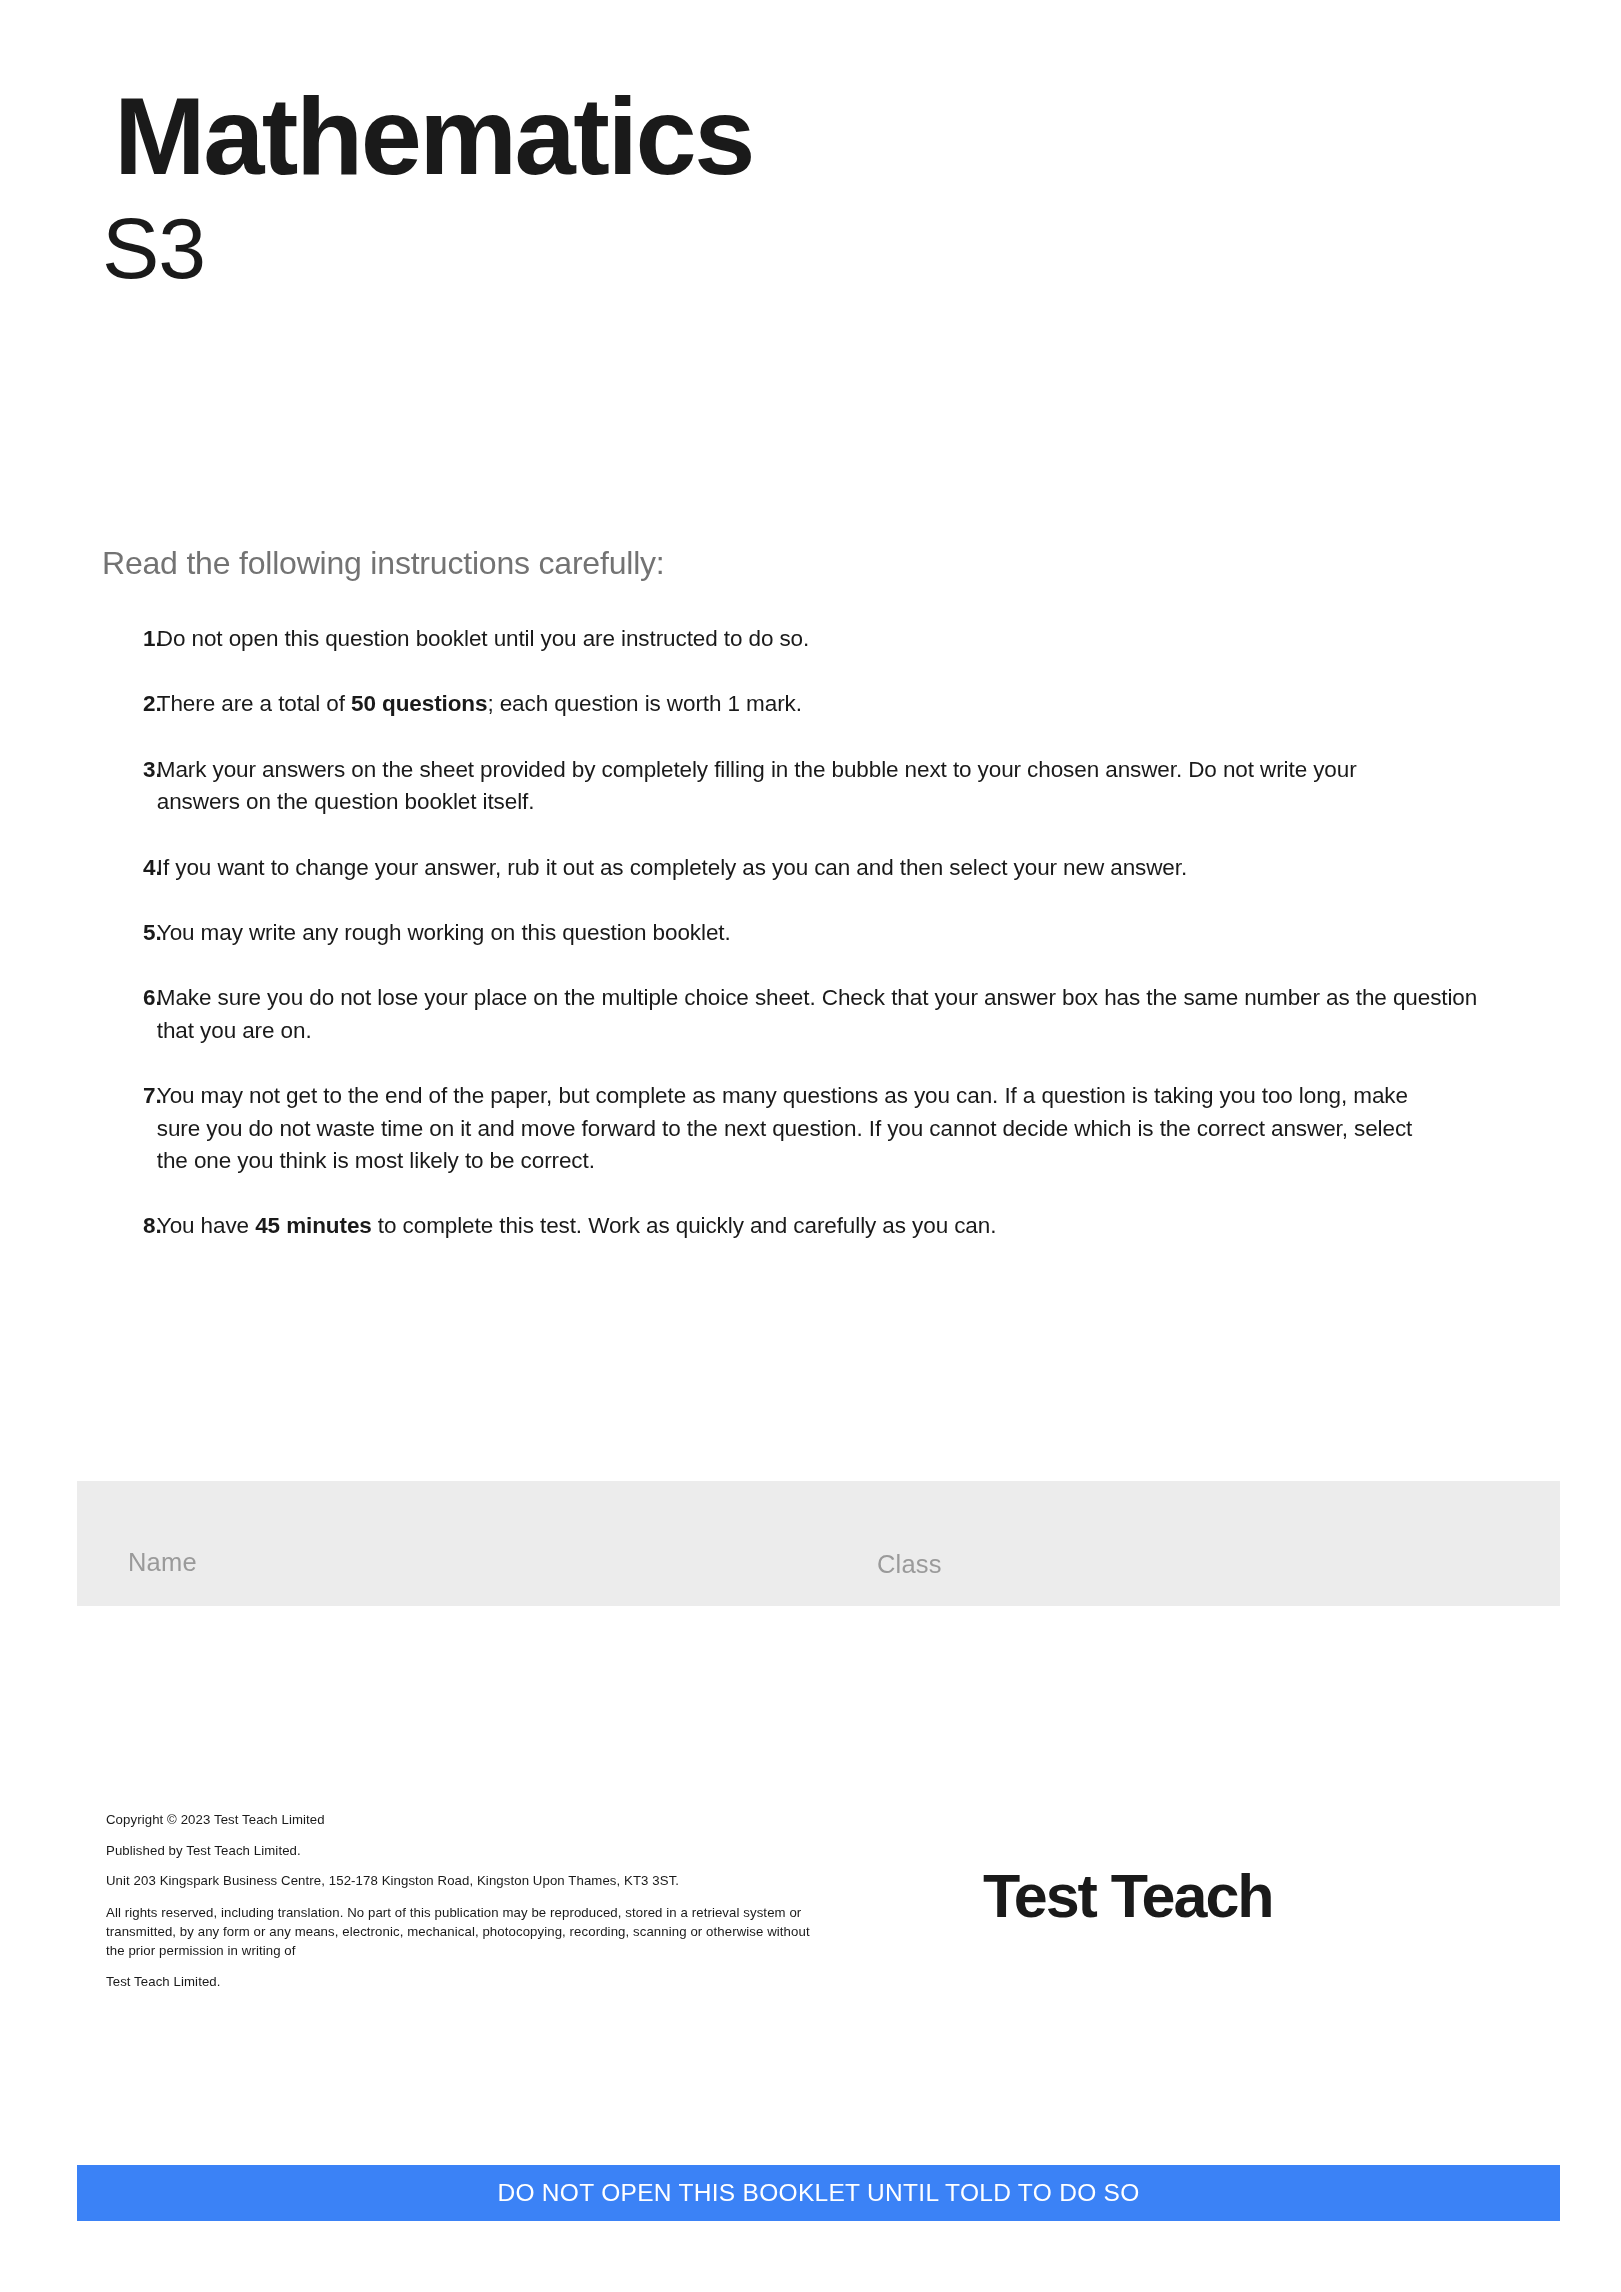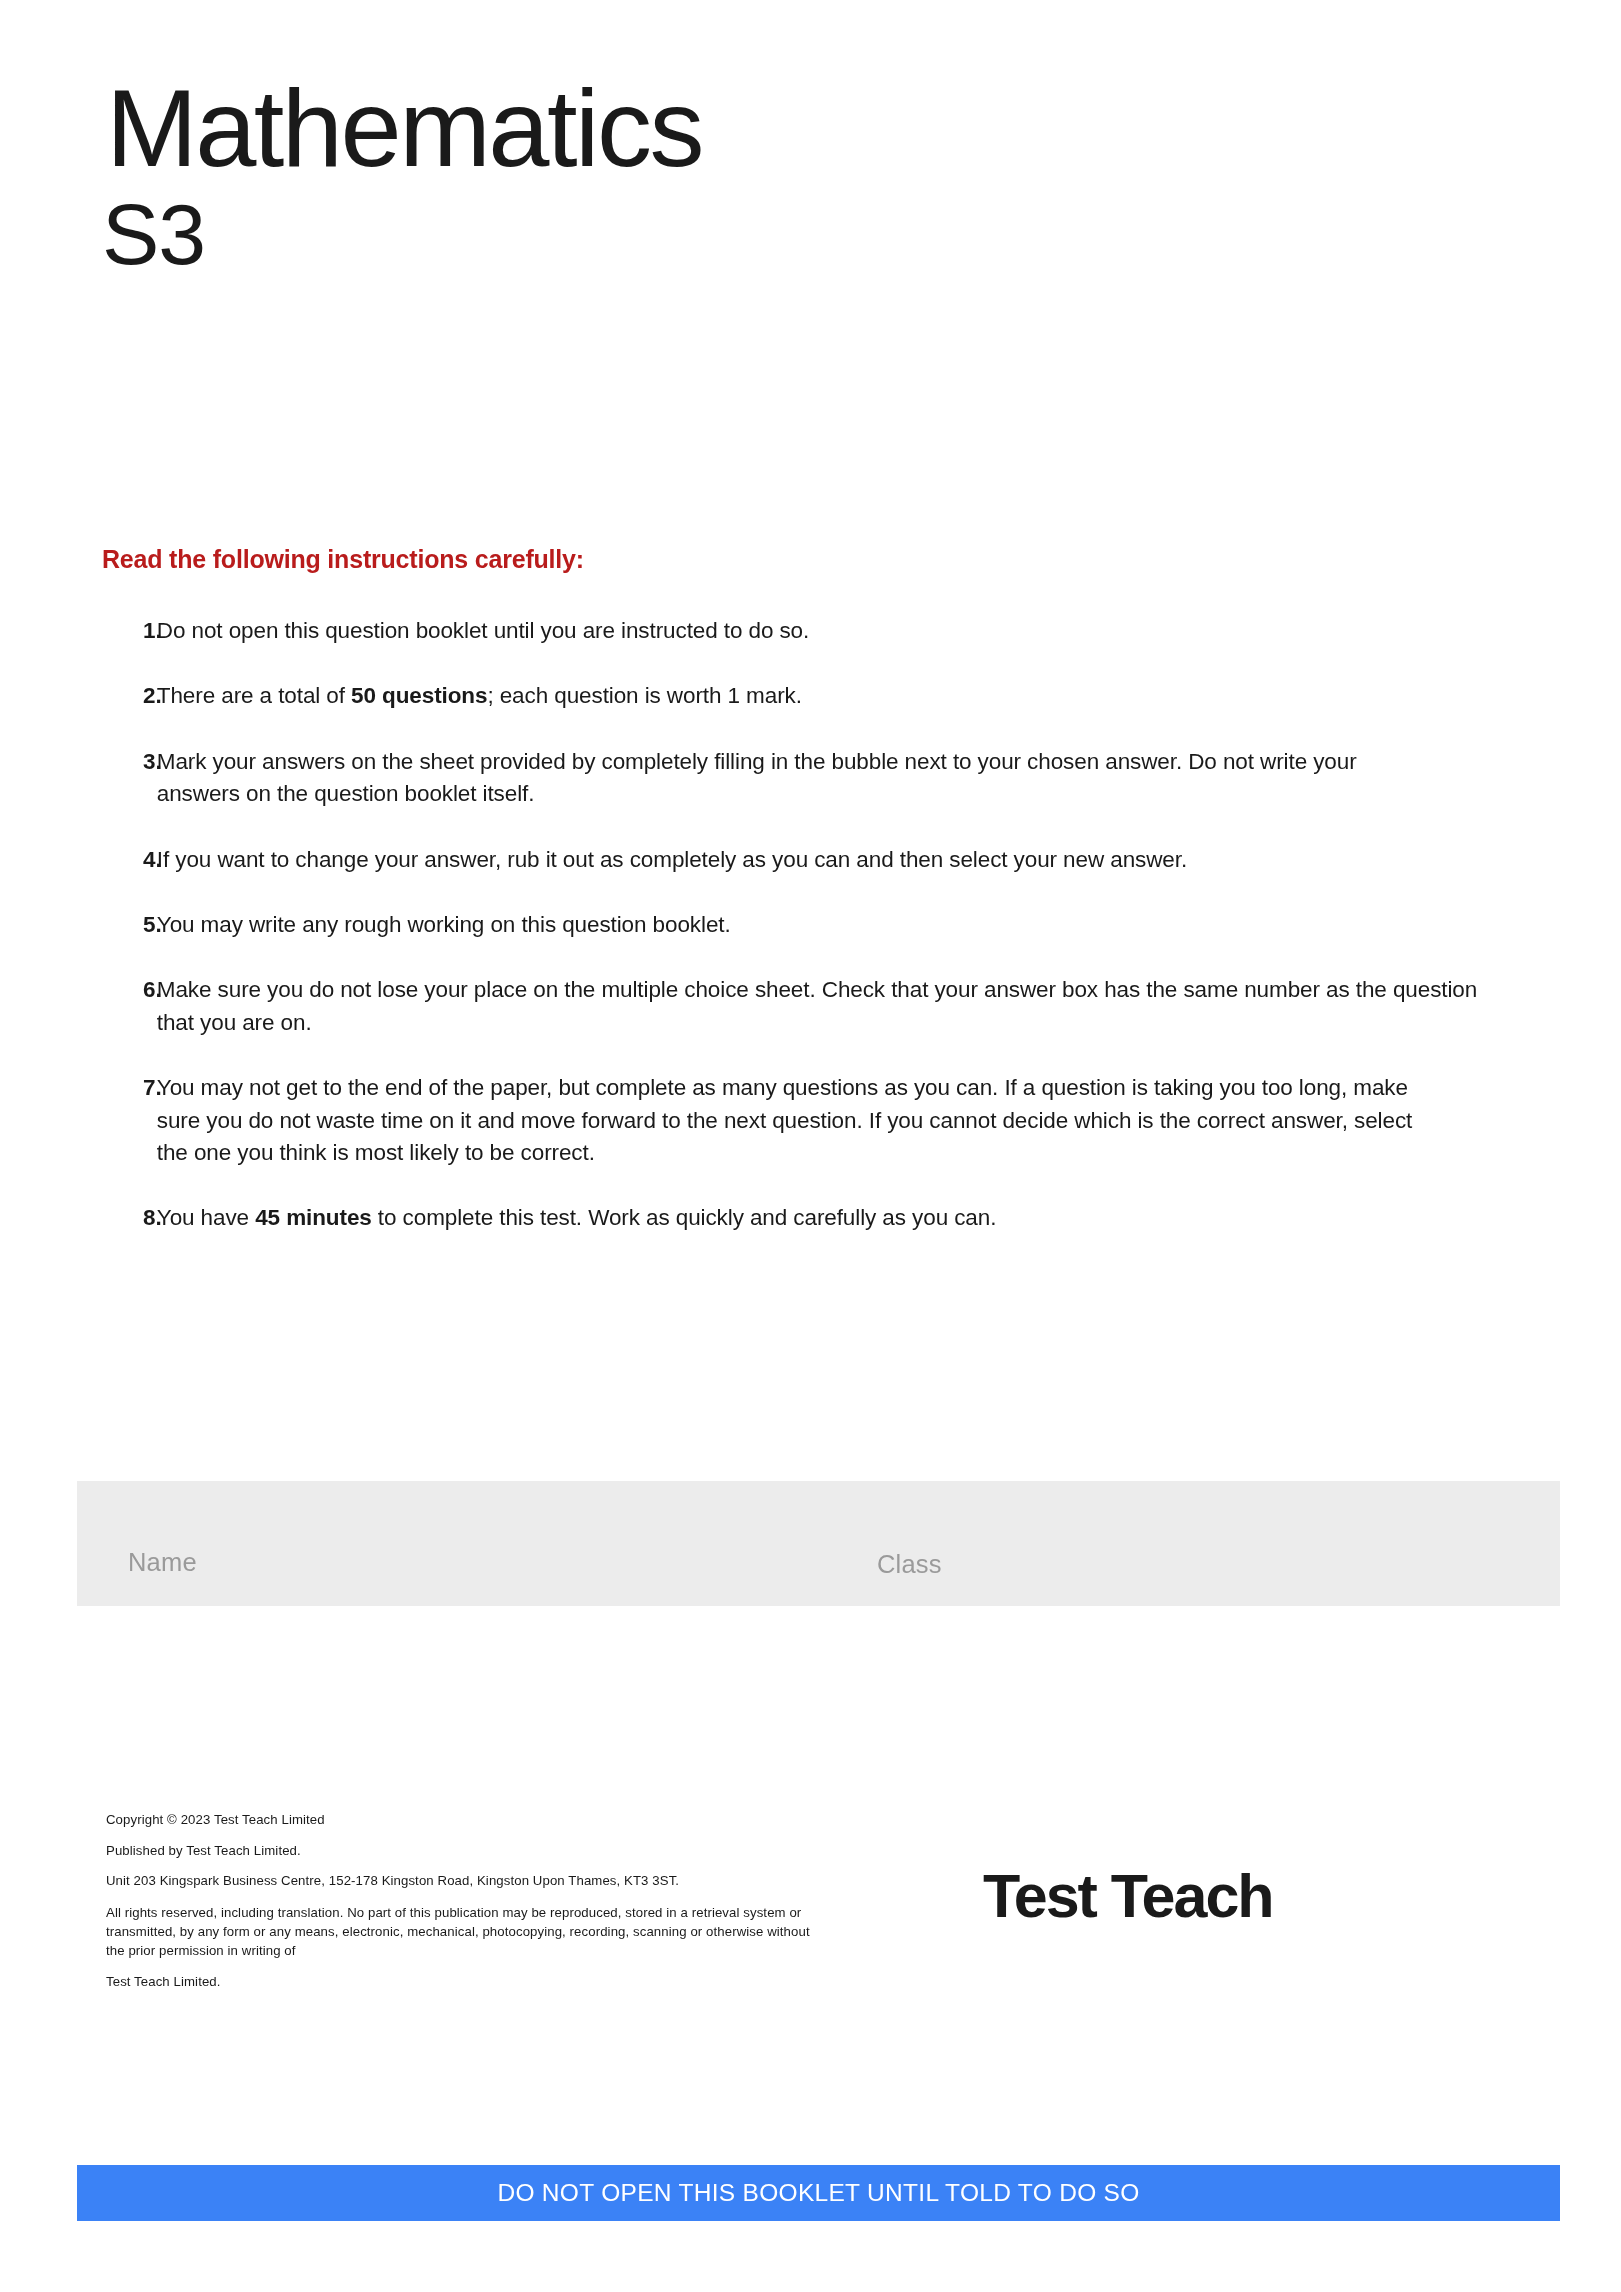--- a/index.html
+++ b/index.html
@@ -24,47 +24,47 @@
   }
 
   
   .title-block {
     position: absolute;
     left: 102px;
     top: 69px;
   }
   .doc-title {
     font-size: 110px;
-    font-weight: 400;
+    font-weight: 700;
     letter-spacing: -2.5px;
     line-height: 1.0;
     color: #1a1a1a;
-    margin: 4px;
+    margin: 12px;
   }
   .doc-subtitle {
     font-size: 86px;
     font-weight: 400;
     letter-spacing: -1px;
     line-height: 1.05;
     color: #1a1a1a;
     margin: 5.9px 0 0 0;
   }
 
   
   .instructions {
     position: absolute;
     left: 102px;
     top: 545px;
     width: 1417px;
   }
   .instructions-heading {
-    font-size: 25px;
-    font-weight: 700;
+    font-size: 32px;
+    font-weight: 400;
     letter-spacing: -0.2px;
-    color: #b91c1c;
+    color: #737373;
     margin: 0 0 41px 0;
   }
   .inst-list {
     margin: 0;
     padding: 0;
     list-style: none;
   }
   .inst-item {
     display: flex;
     align-items: flex-start;

